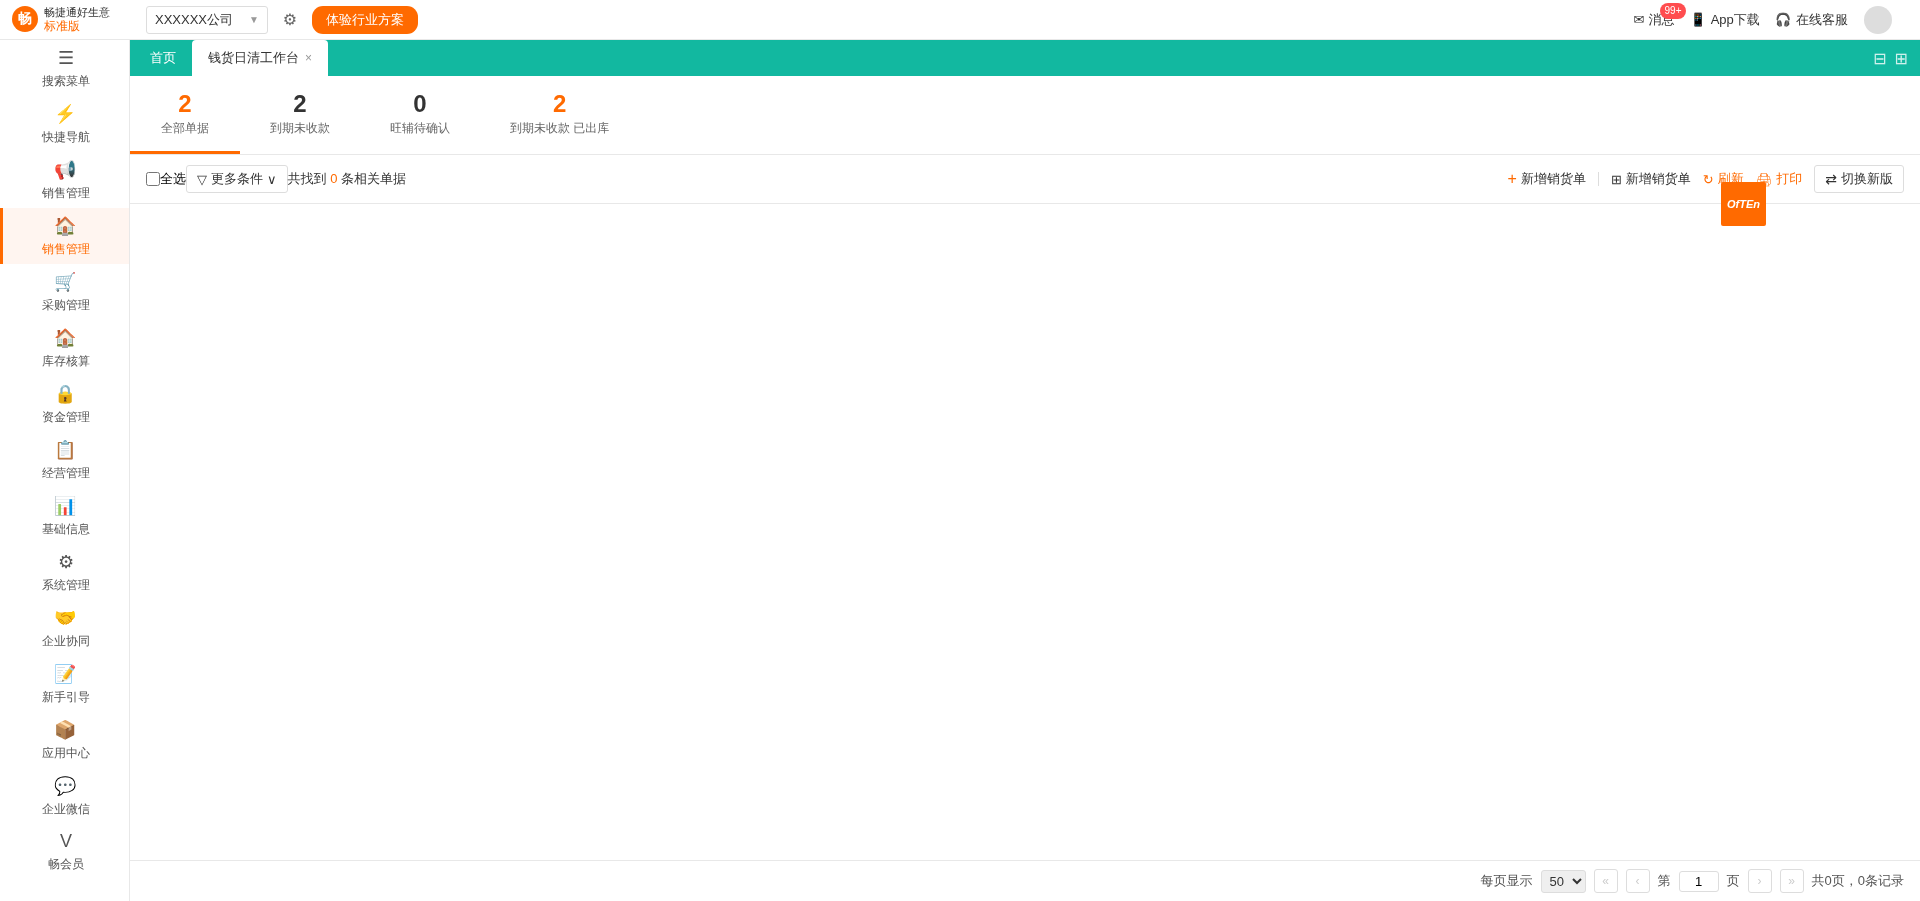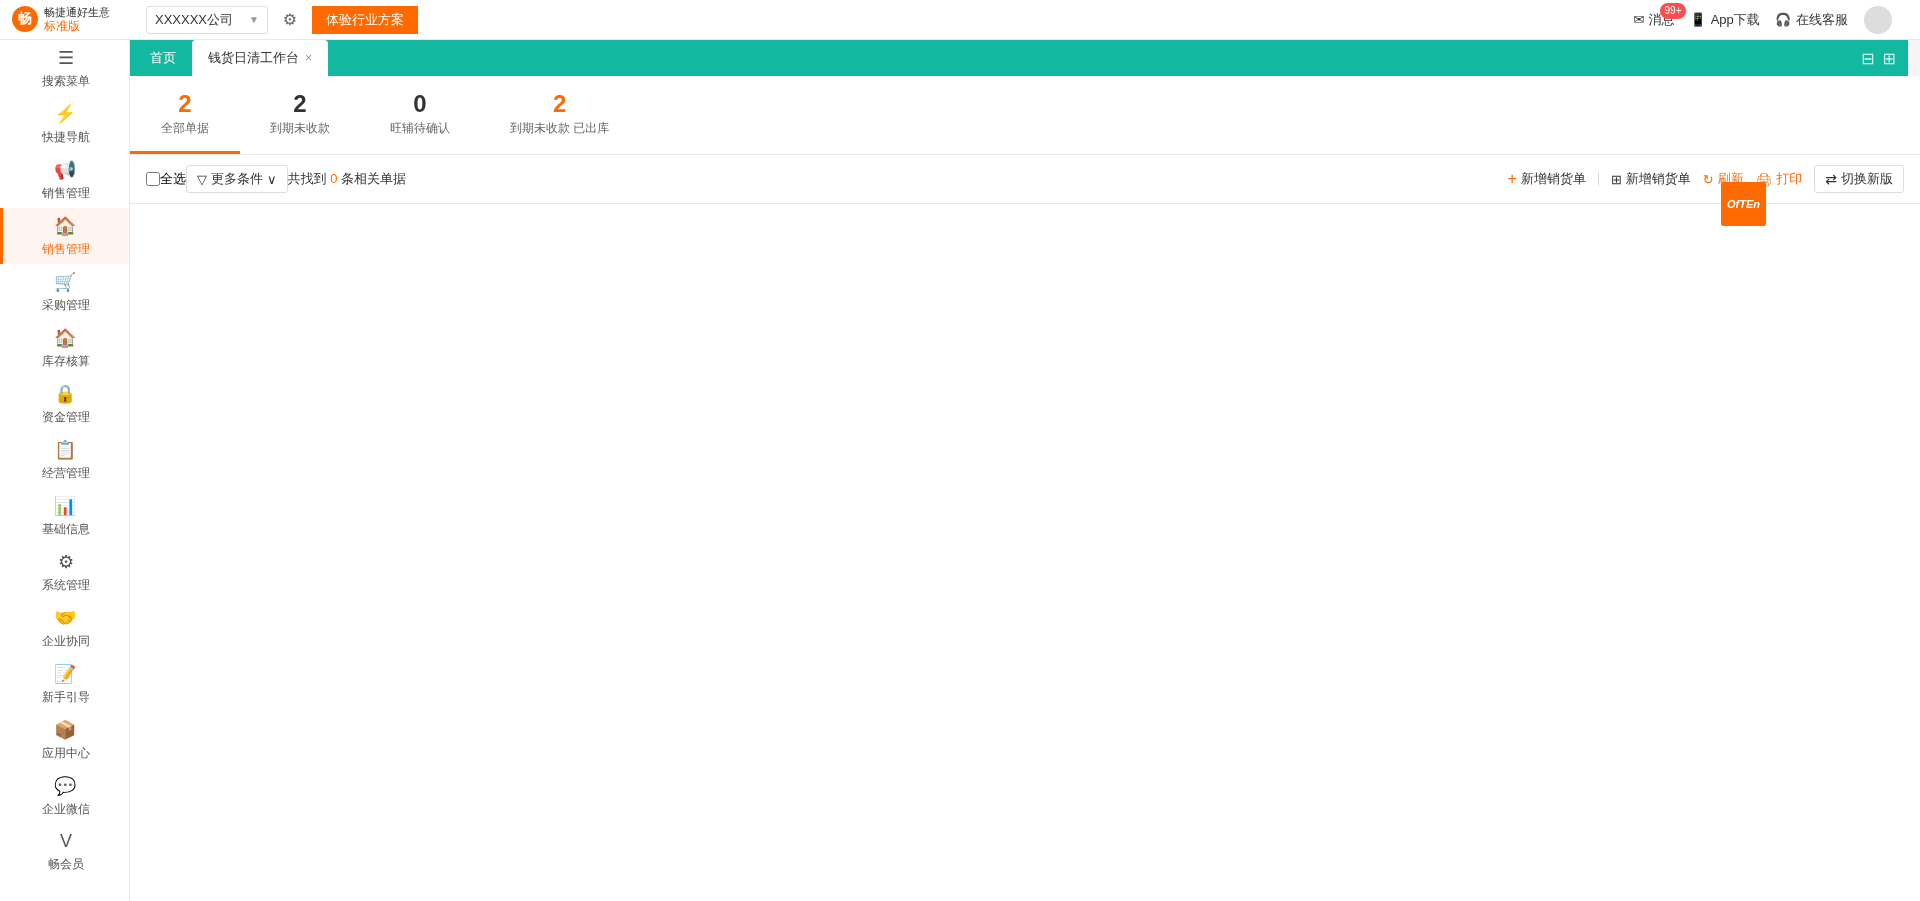--- a/index.html
+++ b/index.html
@@ -63,21 +63,21 @@
       justify-content: center;
       cursor: pointer;
       color: #666;
       font-size: 16px;
     }
     .trial-btn {
       margin-left: 8px;
       background: #ff6a00;
       color: white;
       border: none;
-      border-radius: 0;
+      border-radius: 11px;
       padding: 5px 14px;
       font-size: 13px;
       cursor: pointer;
       font-family: Liberation Serif, serif;
     }
     .header-right {
       margin-left: auto;
       display: flex;
       align-items: center;
       gap: 16px;
@@ -122,21 +122,21 @@
     }
     .username { font-size: 13px; color: #333; }
 
     
     .nav-tabs {
       height: 36px;
       background: #12b8a0;
       display: flex;
       align-items: center;
       position: fixed;
-      top: 40px; left: 130px; right: 12px;
+      top: 40px; left: 130px; right: 0;
       z-index: 99;
       padding: 0 4px;
     }
     .nav-tab {
       height: 36px;
       display: flex;
       align-items: center;
       padding: 0 16px;
       font-size: 13px;
       color: rgba(255,255,255,0.85);
@@ -540,15 +540,29 @@
       </div>
       <div class="switch-btn">
         <span class="icon">⇄</span>
         <span>切换新版</span>
       </div>
     </div>
   </div>
 
   <div class="table-area"></div>
 
+  <div class="pagination-bar">
+    <span>每页显示</span>
+    <select class="page-size-select">
+      <option>50</option>
+    </select>
+    <div class="page-btn disabled">«</div>
+    <div class="page-btn disabled">‹</div>
+    <span>第</span>
+    <input type="text" class="page-input" value="1" style="">
+    <span>页</span>
+    <div class="page-btn disabled">›</div>
+    <div class="page-btn disabled">»</div>
+    <span>共0页，0条记录</span>
+  </div>
 </div>
 
 <div class="often-badge">OfTEn</div>
 
 </body></html>

